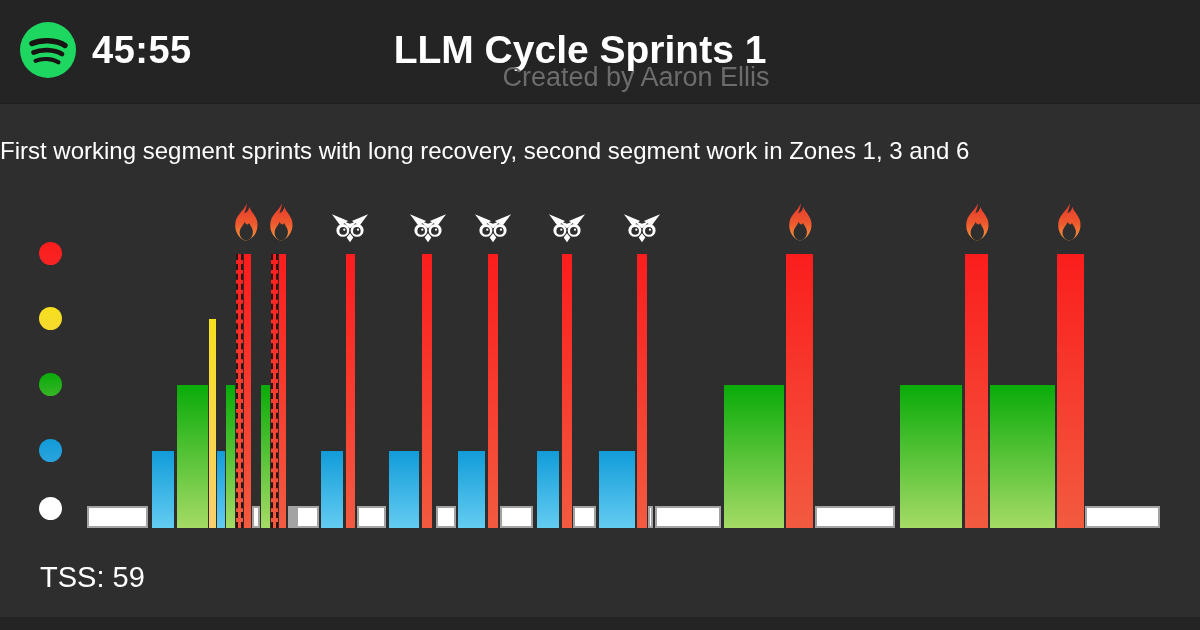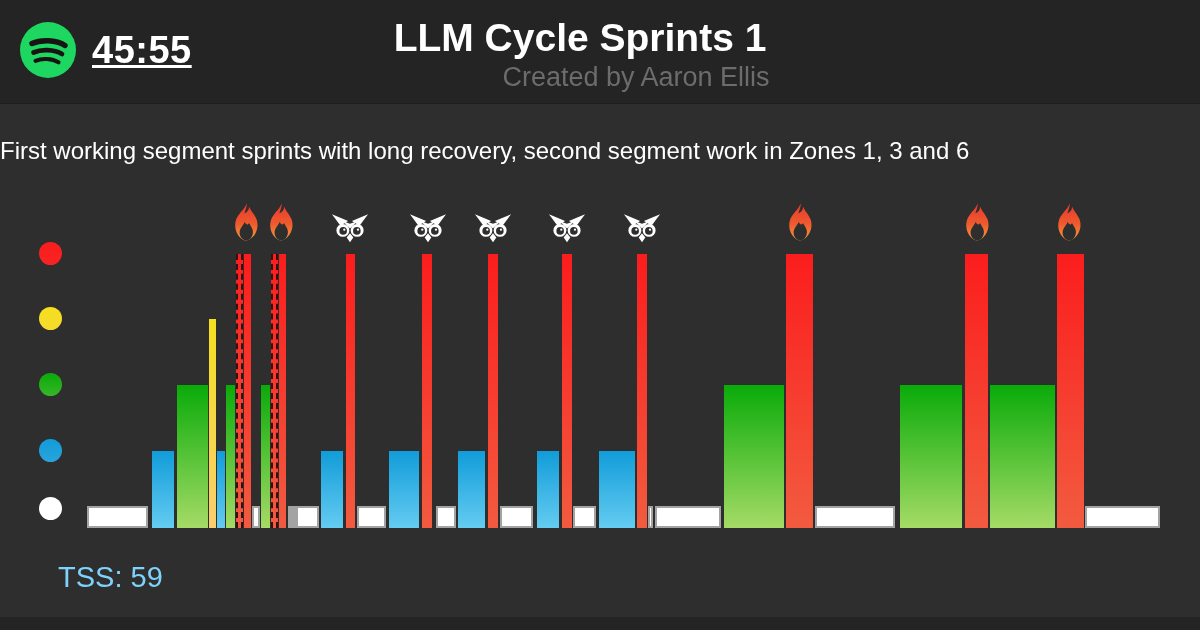--- a/index.html
+++ b/index.html
@@ -5,25 +5,25 @@
   html,body{margin:0;padding:0;background:#1b1b1b;}
   .page{
     position:relative;width:1200px;height:630px;overflow:hidden;
     background:#2e2e2e;
     font-family:"Liberation Sans","DejaVu Sans",sans-serif;
     -webkit-font-smoothing:antialiased;
   }
   .header{position:absolute;left:0;top:0;width:1200px;height:103px;background:#242424;border-bottom:1px solid #1e1e1e;}
   .footerbar{position:absolute;left:0;top:617px;width:1200px;height:13px;background:#242424;}
   .spotify{position:absolute;left:20px;top:22px;width:56px;height:56px;}
-  .time{position:absolute;left:92px;top:28px;font-size:38px;font-weight:700;color:#ffffff;line-height:44px;letter-spacing:0.5px;text-decoration:underline;}
-  .title{position:absolute;left:0;top:16px;width:1160px;text-align:center;font-size:39px;font-weight:700;color:#ffffff;line-height:44px;}
+  .time{position:absolute;left:92px;top:28px;font-size:38px;font-weight:700;color:#ffffff;line-height:44px;letter-spacing:0.5px;}
+  .title{position:absolute;left:0;top:28px;width:1160px;text-align:center;font-size:39px;font-weight:700;color:#ffffff;line-height:44px;}
   .subtitle{position:absolute;left:0;top:62px;width:1200px;text-align:center;font-size:27px;font-weight:400;color:#6c6c6c;line-height:30px;padding-left:36px;}
   .description{position:absolute;left:0;top:136px;width:1200px;text-align:left;font-size:24px;font-weight:400;color:#ffffff;line-height:30px;}
-  .tss{position:absolute;left:58px;top:560px;font-size:29px;font-weight:400;color:#7dd3fc;line-height:34px;}
+  .tss{position:absolute;left:40px;top:560px;font-size:29px;font-weight:400;color:#ffffff;line-height:34px;}
   .chart{position:absolute;left:0;top:0;width:1200px;height:630px;}
   .bar{position:absolute;box-sizing:border-box;}
   .bar.dashed{border-left:2px dashed #331111;border-right:2px dashed #331111;}
   .zone-dot{position:absolute;width:23px;height:23px;border-radius:50%;}
   .marker{position:absolute;}
 </style>
 </head>
 <body>
 
 <div class="page">

